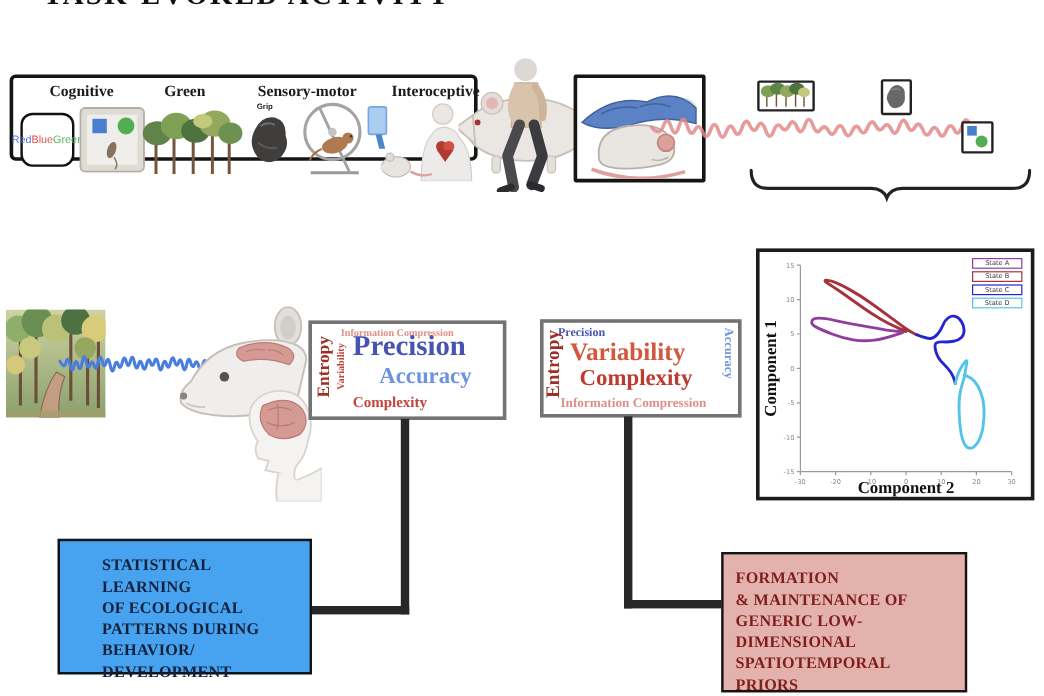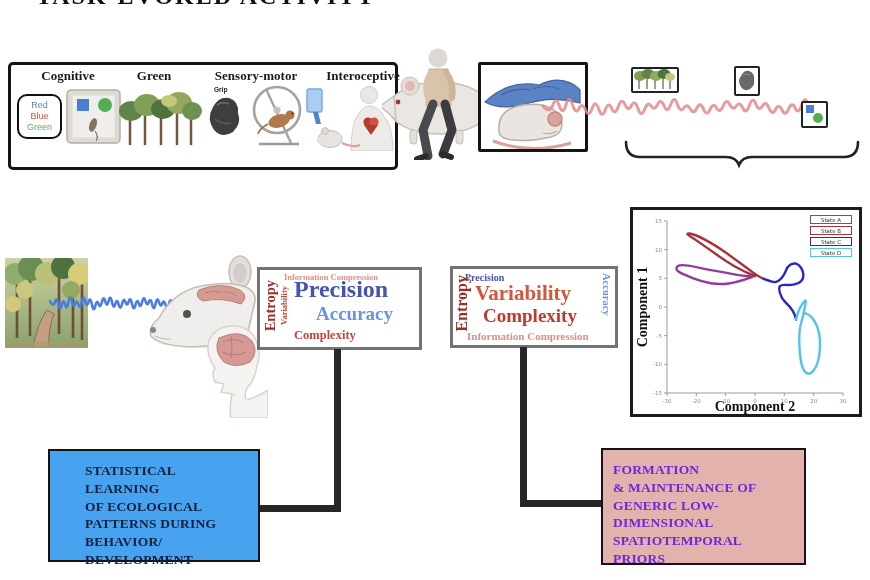--- a/index.html
+++ b/index.html
@@ -5,25 +5,25 @@
   html,body{margin:0;padding:0;background:#fff;}
   #figure{position:relative;width:870px;height:580px;overflow:hidden;background:#fff;
           font-family:"Liberation Serif",serif;color:#1a1a1a;}
   [data-name]{box-sizing:border-box;}
 
   
   .fig-title{position:absolute;left:36px;top:-17px;font-size:24px;font-weight:bold;
              letter-spacing:2px;color:#111;white-space:nowrap;}
 
   
-  .task-panel{position:absolute;left:8px;top:62px;width:390px;height:108px;
+  .task-panel{position:absolute;left:8px;top:62px;width:390px;height:72px;
               border:3px solid #151515;border-radius:5px;background:#fff;}
   .cat-label{position:absolute;top:3px;font-size:13px;font-weight:bold;transform:translateX(-50%);white-space:nowrap;}
   .stroop-card{position:absolute;left:6px;top:29px;width:45px;height:45px;border:2.5px solid #111;
-               border-radius:10px;background:#fff;display:flex;flex-direction:column;justify-content:center;
+               border-radius:10px;background:#fff;display:flex;justify-content:center;
                align-items:center;font-family:"Liberation Sans",sans-serif;font-size:9px;line-height:1.2;}
   .abs{position:absolute;}
   .grip-label{position:absolute;left:203px;top:21px;font-size:6.5px;font-weight:bold;font-family:"Liberation Sans",sans-serif;color:#222;}
 
   
   .sleep-box{position:absolute;left:478px;top:62px;width:110px;height:90px;border:3px solid #151515;background:#fff;border-radius:2px;}
   .mini-box{position:absolute;border:2.5px solid #222;background:#fff;border-radius:2px;}
 
   
   .ldspace-label{position:absolute;left:737px;top:171px;transform:translateX(-50%);
@@ -41,21 +41,21 @@
   .vtext{writing-mode:vertical-rl;transform:rotate(180deg);}
   .vtext-down{writing-mode:vertical-rl;}
 
   
   .conn{position:absolute;background:#272727;}
 
   
   .outcome{position:absolute;border:2.5px solid #141414;padding:11px 10px;font-size:13.5px;font-weight:bold;
            line-height:1.32;white-space:pre-line;letter-spacing:.2px;}
   .outcome.left{left:48px;top:449px;width:212px;height:113px;color:#12203c;}
-  .outcome.right{left:601px;top:448px;width:205px;height:117px;color:#6d28d9;}
+  .outcome.right{left:601px;top:460px;width:205px;height:117px;color:#7f1d1d;}
 
   svg{display:block;}
 </style>
 </head>
 <body>
 
 <div id="figure" data-name="scientific-figure">
 
   <div class="fig-title" data-name="figure-title">TASK-EVOKED ACTIVITY</div>
 

